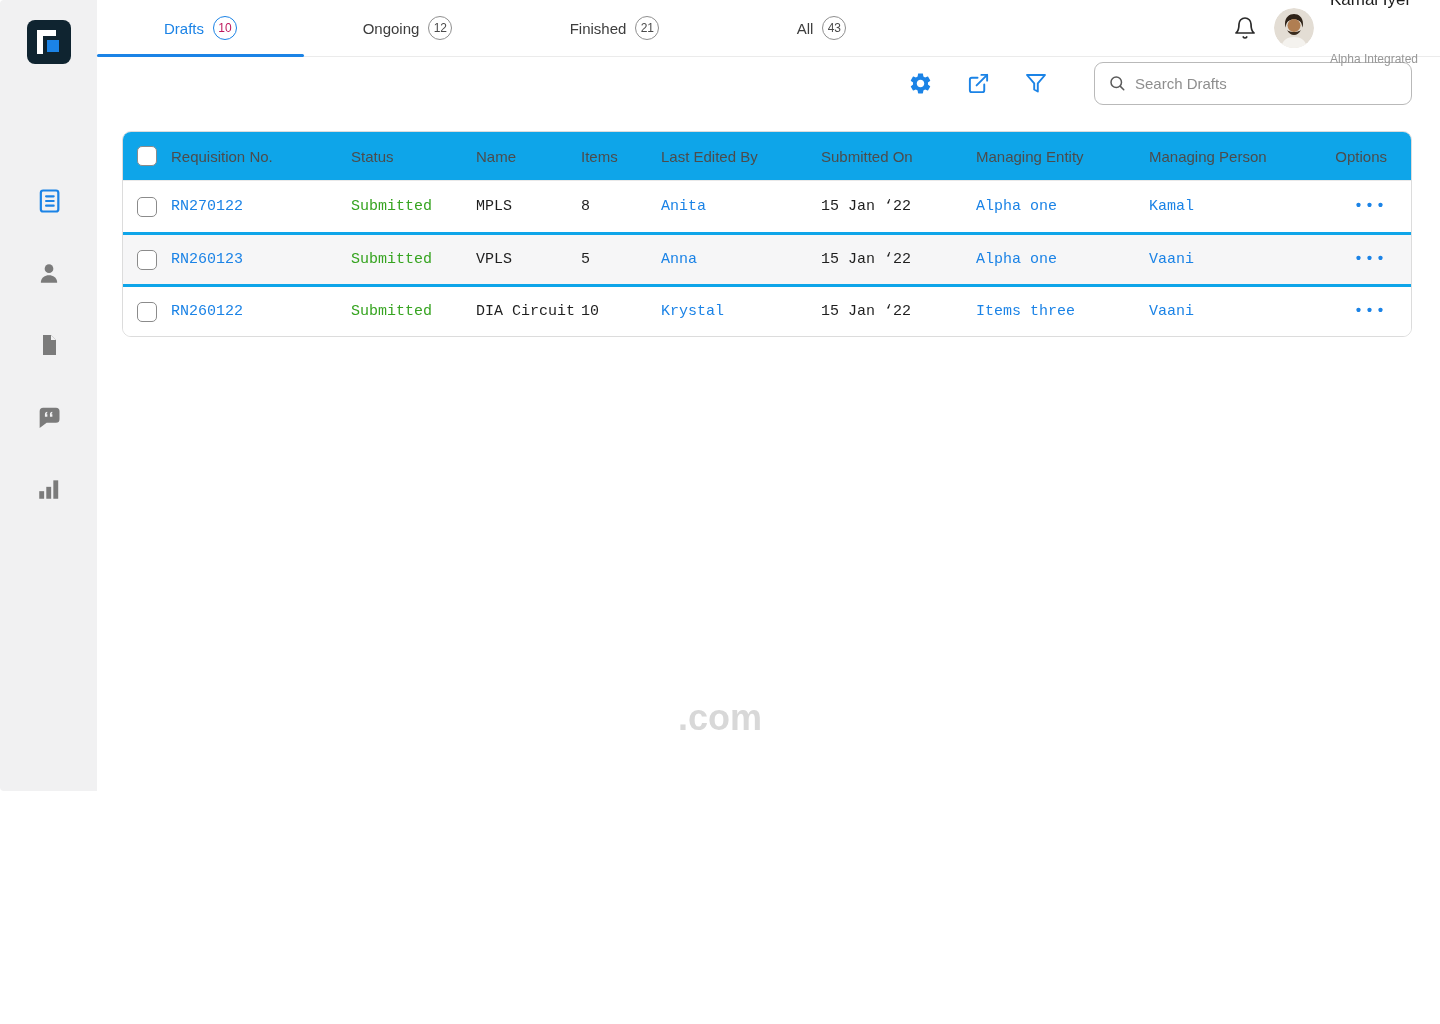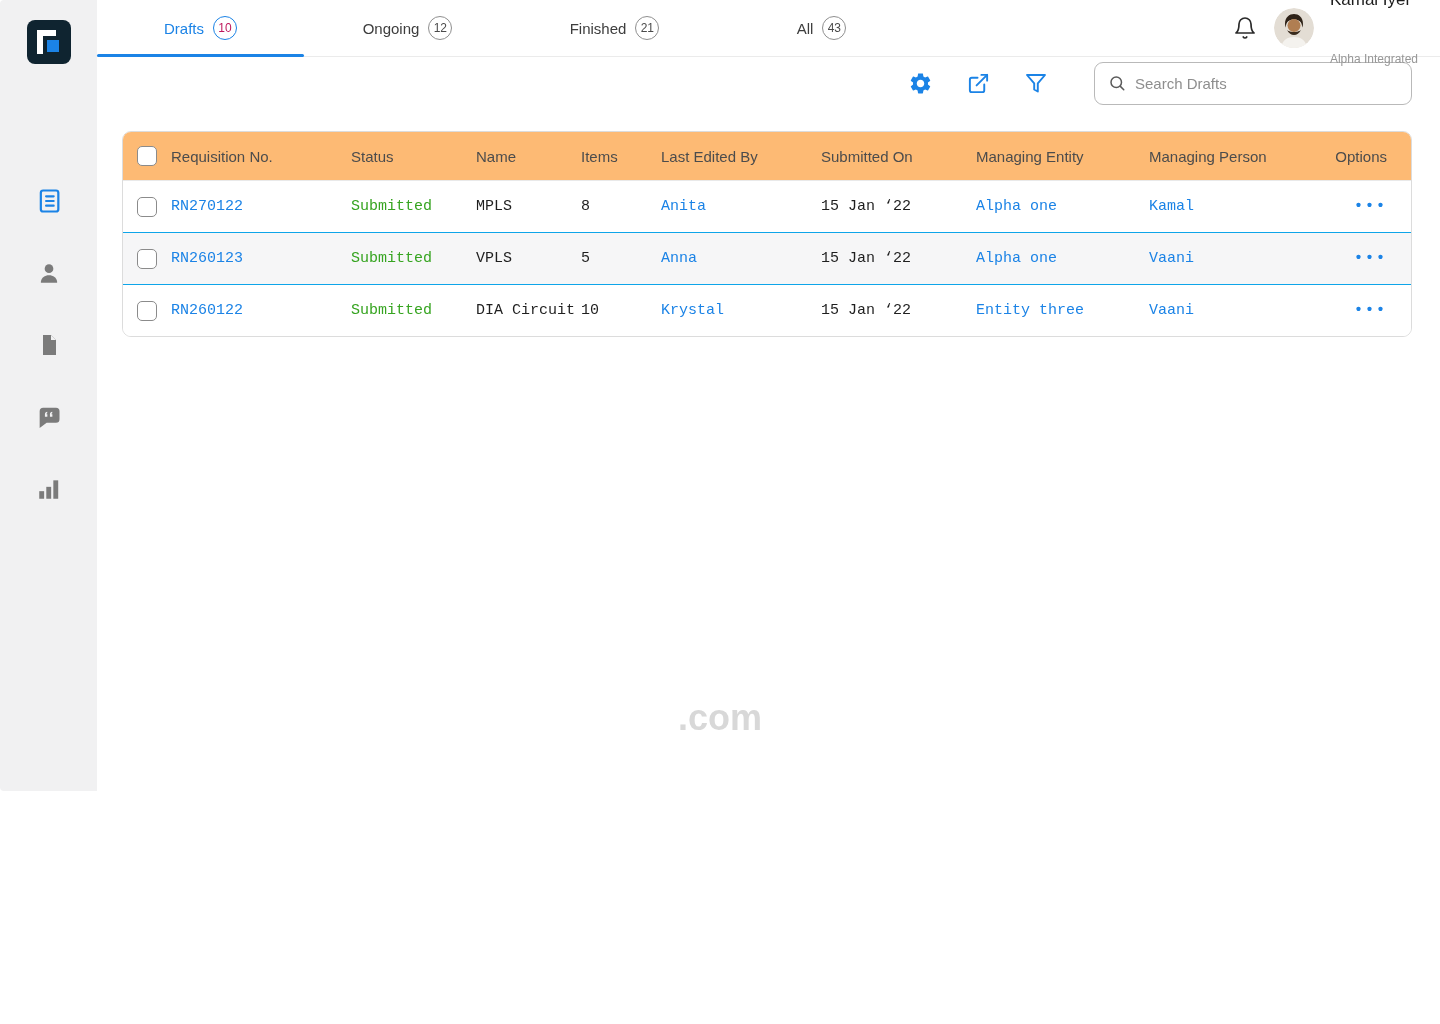--- a/index.html
+++ b/index.html
@@ -69,24 +69,24 @@
   }
   .search-box input::placeholder { color:#8e8e8e; }
 
   
   .table { margin-top:26px; border:1px solid #dcdcdc; border-radius:9px; overflow:hidden; background:#fff; }
   .trow {
     display:grid;
     grid-template-columns:48px 180px 125px 105px 80px 160px 155px 173px 182px 1fr;
     align-items:center;
   }
-  .trow.head { background:#fdba74; height:48px; }
+  .trow.head { background:#0ea5e9; height:48px; }
   .trow.body { height:52px; background:#fff;font-family:Liberation Mono, monospace; }
   .trow.body.alt { background:#f6f6f7; }
-  .trow.body + .trow.body { border-top:1px solid #0ea5e9; }
+  .trow.body + .trow.body { border-top:3px solid #0ea5e9; }
   .trow.head + .trow.body { border-top:1px solid #e9e9e9; }
   .cell { font-size:15px; color:#1f1f1f; padding-right:8px; white-space:nowrap; overflow:hidden; }
   .cell.hdr { color:#4c4c4c; }
   .cell.right { text-align:right; padding-right:24px; }
   .checkbox-cell { display:flex; justify-content:center; }
   .checkbox {
     width:20px; height:20px; border:1.6px solid #8b8b8b; border-radius:5px;
     background:#fff; cursor:pointer;
   }
   .link { color:#1B83E6; cursor:pointer; }
@@ -277,21 +277,21 @@
         <div class="trow body">
           <div class="checkbox-cell">
               <div class="checkbox"></div>
             </div>
           <div class="cell link">RN260122</div>
           <div class="cell status-ok">Submitted</div>
           <div class="cell">DIA Circuit</div>
           <div class="cell">10</div>
           <div class="cell link">Krystal</div>
           <div class="cell">15 Jan ‘22</div>
-          <div class="cell link">Entity three</div>
+          <div class="cell link">Items three</div>
           <div class="cell link">Vaani</div>
           <div class="cell right opts">•••</div>
         </div>
       </div>
 
     </div>
 
     <div class="watermark">
       <span class="wm-suffix">.com</span>
     </div>

